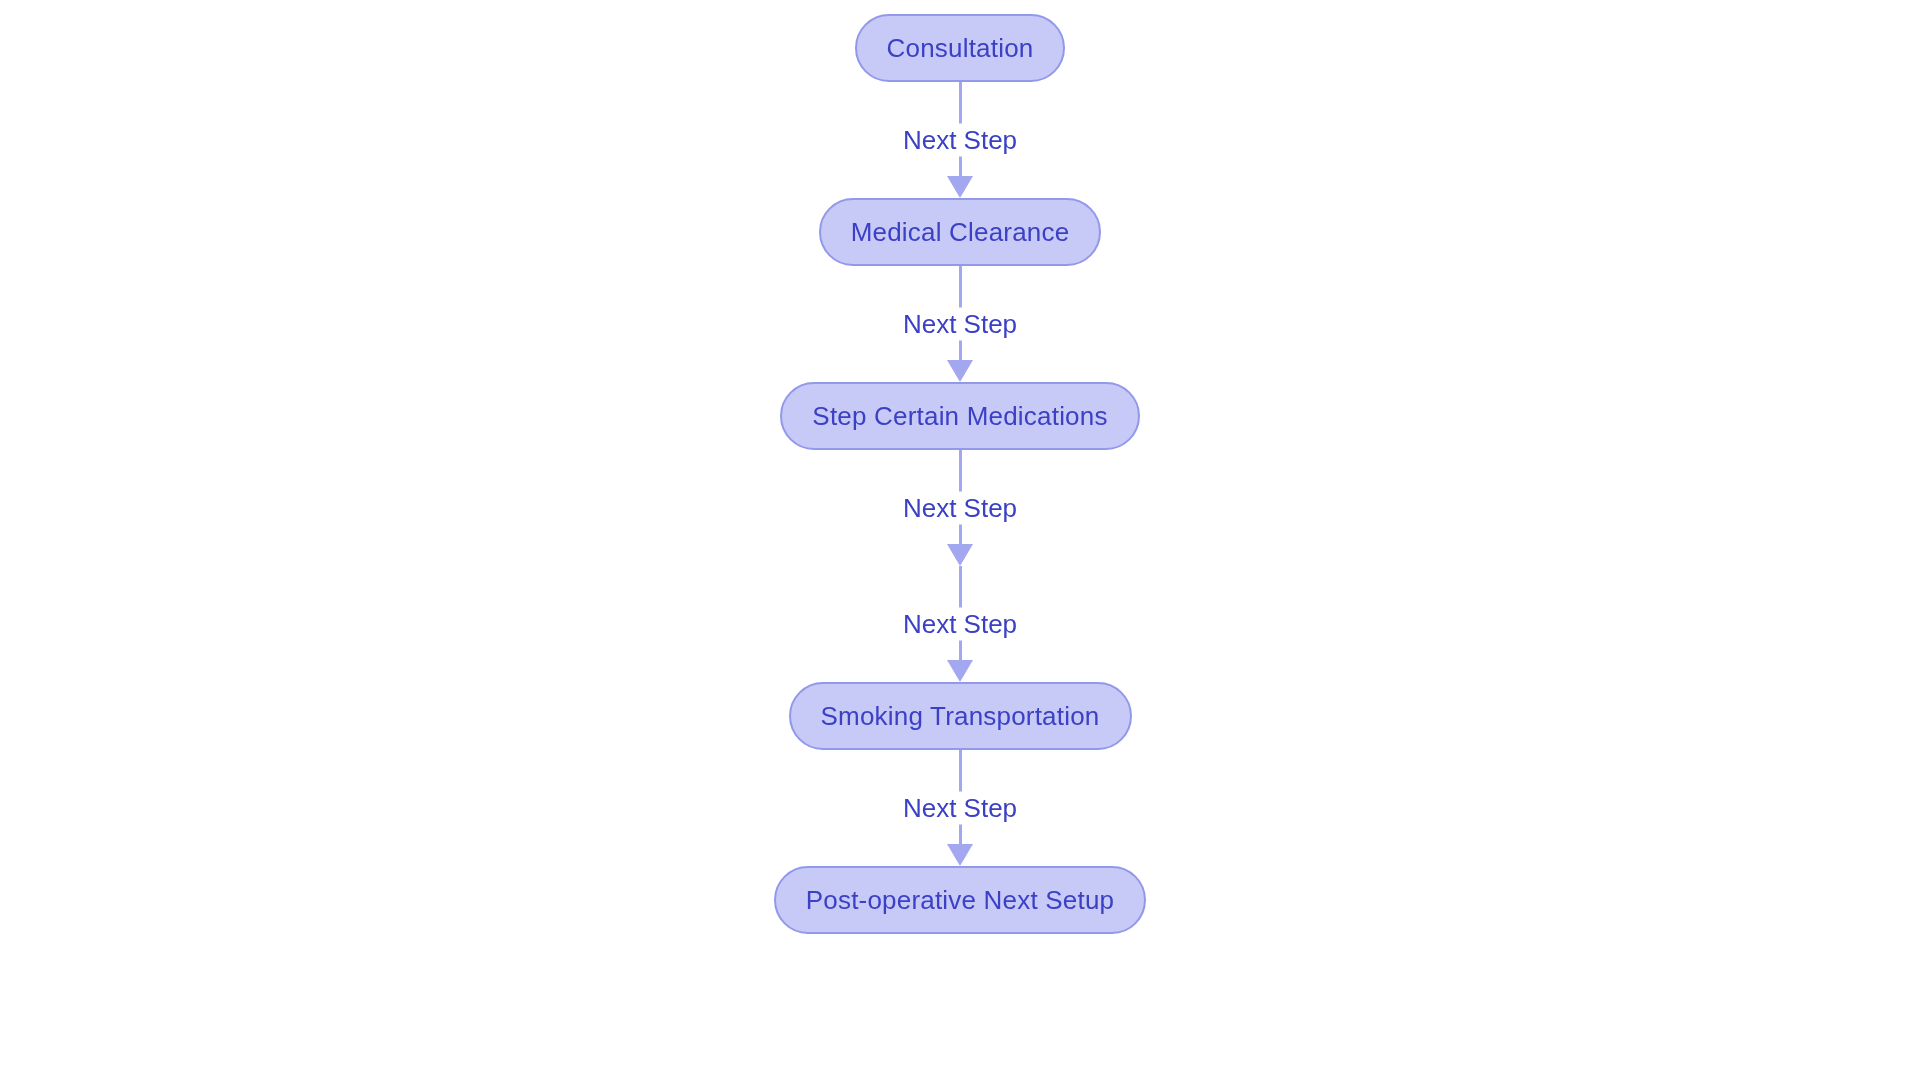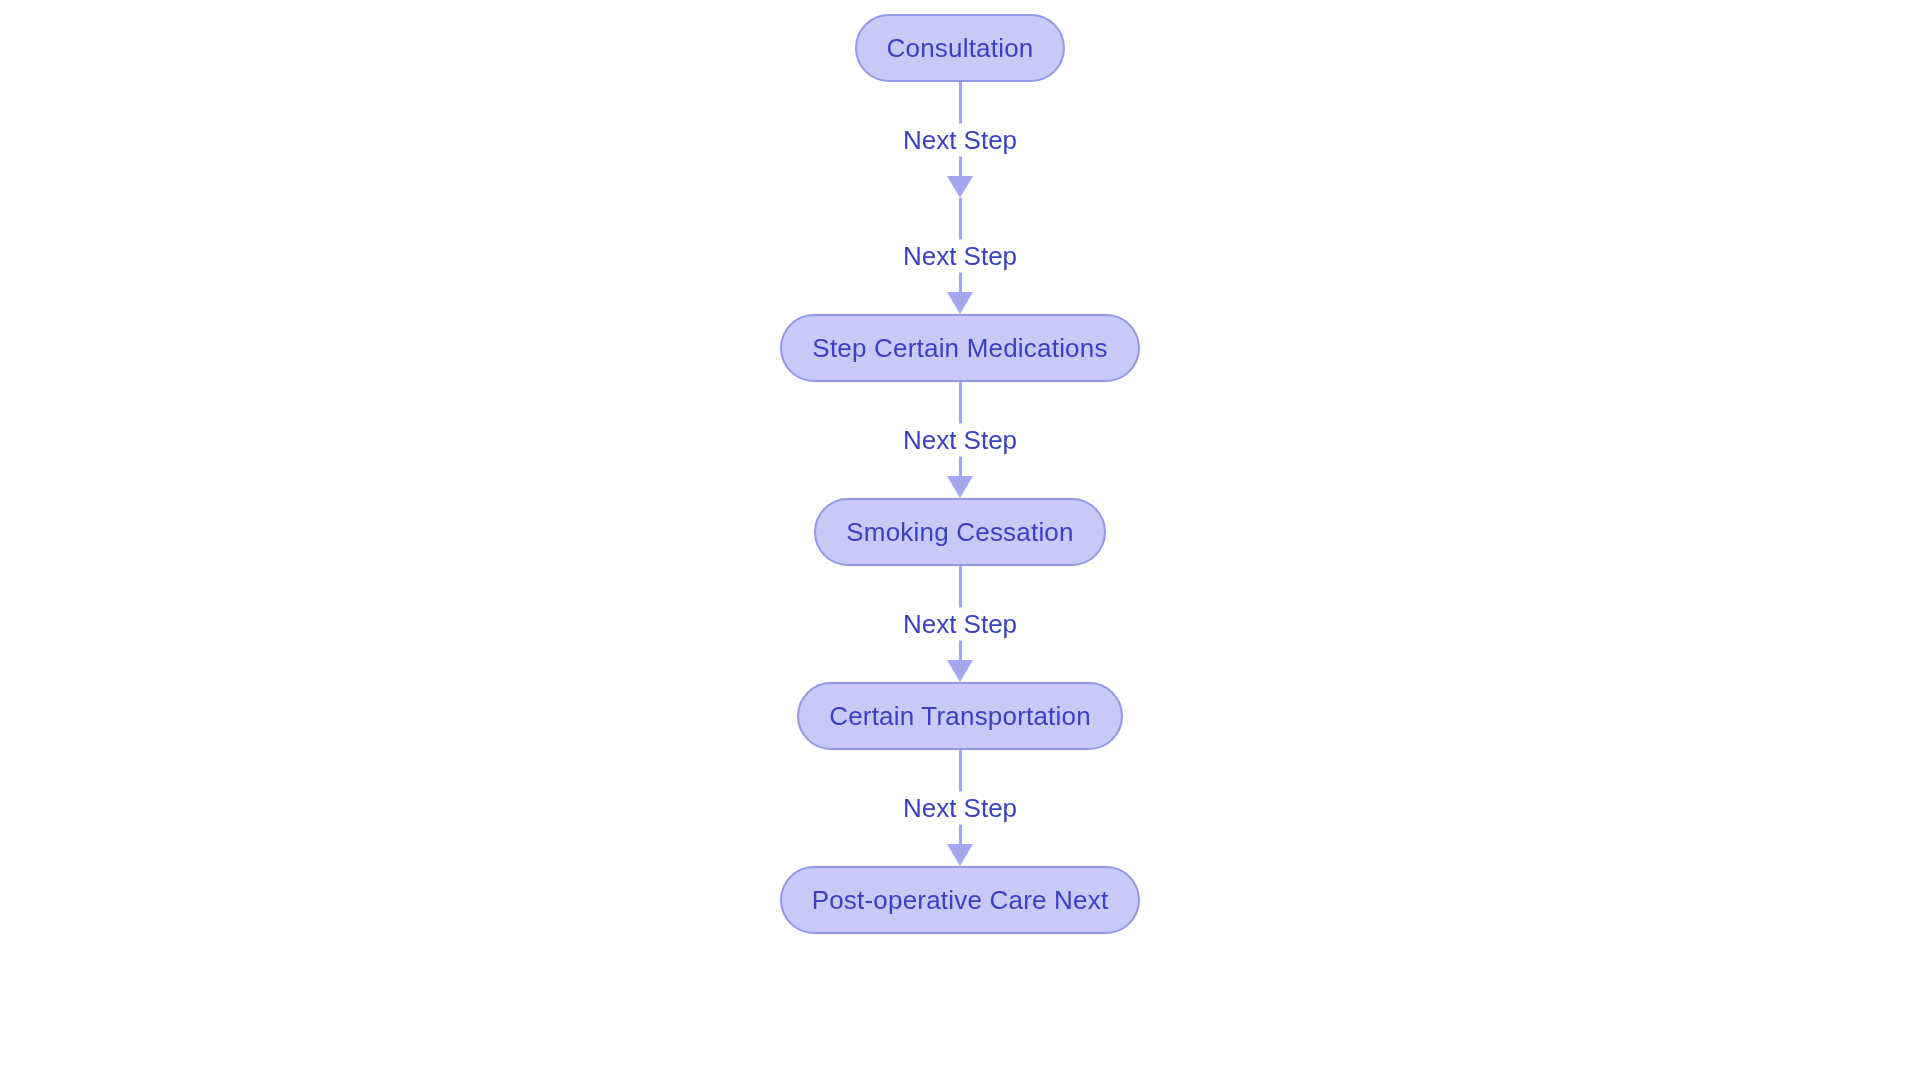--- a/index.html
+++ b/index.html
@@ -75,54 +75,54 @@
   <div class="node">
     <span>Consultation</span>
   </div>
 
   <div class="connector">
     <div class="edge-line"></div>
     <div class="edge-arrowhead"></div>
     <span class="edge-label">Next Step</span>
   </div>
 
+  <div class="node">
+    <span>Medical Clearance</span>
+  </div>
 
   <div class="connector">
     <div class="edge-line"></div>
     <div class="edge-arrowhead"></div>
     <span class="edge-label">Next Step</span>
   </div>
 
   <div class="node">
     <span>Step Certain Medications</span>
   </div>
 
   <div class="connector">
     <div class="edge-line"></div>
     <div class="edge-arrowhead"></div>
     <span class="edge-label">Next Step</span>
   </div>
 
+
+  <div class="connector">
+    <div class="edge-line"></div>
+    <div class="edge-arrowhead"></div>
+    <span class="edge-label">Next Step</span>
+  </div>
+
   <div class="node">
-    <span>Smoking Cessation</span>
+    <span>Smoking Transportation</span>
   </div>
 
   <div class="connector">
     <div class="edge-line"></div>
     <div class="edge-arrowhead"></div>
     <span class="edge-label">Next Step</span>
   </div>
 
   <div class="node">
-    <span>Certain Transportation</span>
-  </div>
-
-  <div class="connector">
-    <div class="edge-line"></div>
-    <div class="edge-arrowhead"></div>
-    <span class="edge-label">Next Step</span>
-  </div>
-
-  <div class="node">
-    <span>Post-operative Care Next</span>
+    <span>Post-operative Next Setup</span>
   </div>
 
 </div>
 
 </body></html>

